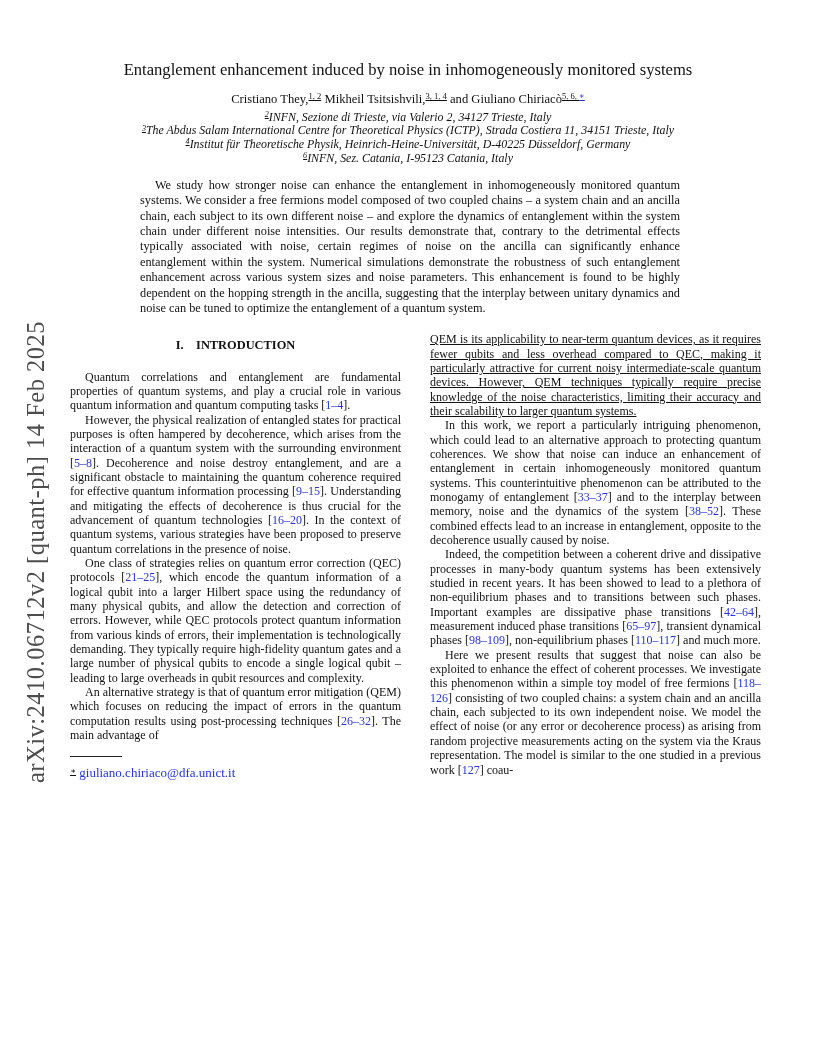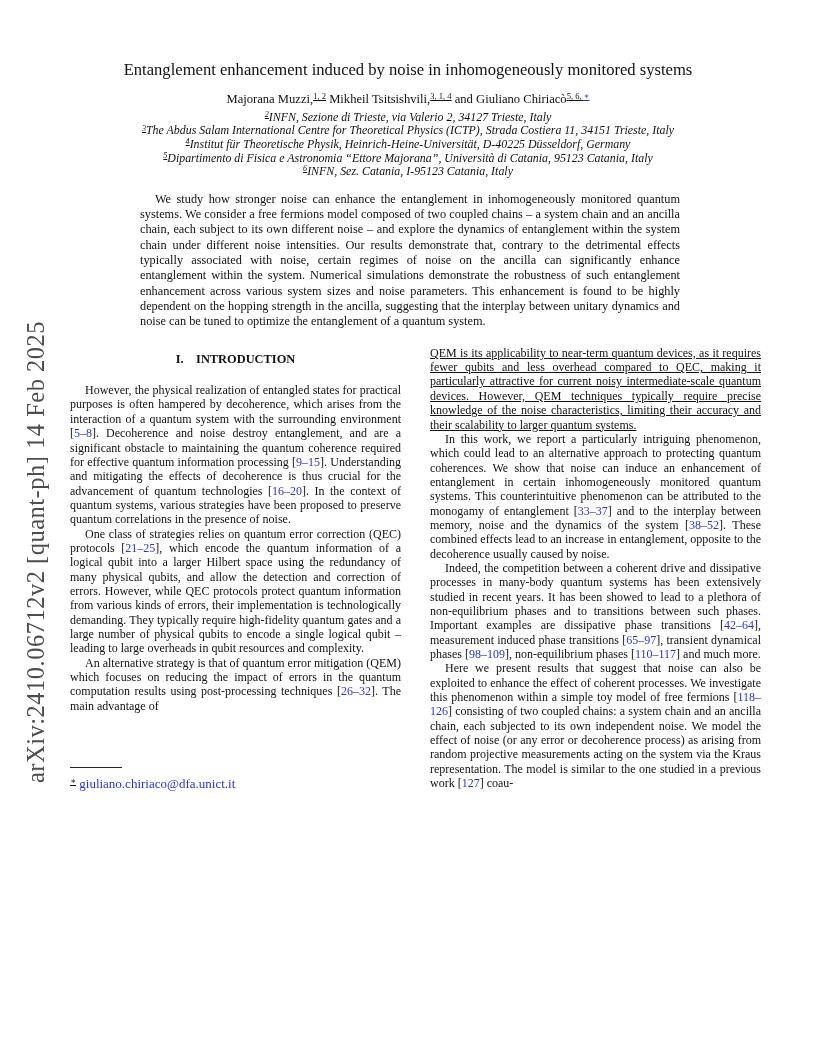--- a/index.html
+++ b/index.html
@@ -96,36 +96,36 @@
 </style>
 </head>
 <body>
 
 <div class="page">
 
   <div class="arxiv-strip">arXiv:2410.06712v2  [quant-ph]  14 Feb 2025</div>
 
   <header>
     <h1 class="title">Entanglement enhancement induced by noise in inhomogeneously monitored systems</h1>
-    <div class="authors"><span>Majorana Muzzi,</span><sup>1, 2</sup><span> Mikheil Tsitsishvili,</span><sup>3, 1, 4</sup><span> and Giuliano Chiriacò</span><sup>5, 6, </sup><sup class="lnk">∗</sup></div>
+    <div class="authors"><span>Cristiano They,</span><sup>1, 2</sup><span> Mikheil Tsitsishvili,</span><sup>3, 1, 4</sup><span> and Giuliano Chiriacò</span><sup>5, 6, </sup><sup class="lnk">∗</sup></div>
     <div class="affils">
       <div class="affil"><sup>2</sup><span>INFN, Sezione di Trieste, via Valerio 2, 34127 Trieste, Italy</span></div>
       <div class="affil"><sup>3</sup><span>The Abdus Salam International Centre for Theoretical Physics (ICTP), Strada Costiera 11, 34151 Trieste, Italy</span></div>
       <div class="affil"><sup>4</sup><span>Institut für Theoretische Physik, Heinrich-Heine-Universität, D-40225 Düsseldorf, Germany</span></div>
-      <div class="affil"><sup>5</sup><span>Dipartimento di Fisica e Astronomia “Ettore Majorana”, Università di Catania, 95123 Catania, Italy</span></div>
       <div class="affil"><sup>6</sup><span>INFN, Sez. Catania, I-95123 Catania, Italy</span></div>
     </div>
   </header>
 
   <p class="abstract">We study how stronger noise can enhance the entanglement in inhomogeneously monitored quantum systems. We consider a free fermions model composed of two coupled chains – a system chain and an ancilla chain, each subject to its own different noise – and explore the dynamics of entanglement within the system chain under different noise intensities. Our results demonstrate that, contrary to the detrimental effects typically associated with noise, certain regimes of noise on the ancilla can significantly enhance entanglement within the system. Numerical simulations demonstrate the robustness of such entanglement enhancement across various system sizes and noise parameters. This enhancement is found to be highly dependent on the hopping strength in the ancilla, suggesting that the interplay between unitary dynamics and noise can be tuned to optimize the entanglement of a quantum system.</p>
 
   <div class="columns">
 
     <div class="col col-left">
       <h2 class="sec-heading">I. INTRODUCTION</h2>
+      <p class="para"><span>Quantum correlations and entanglement are fundamental properties of quantum systems, and play a crucial role in various quantum information and quantum computing tasks [</span><span class="lnk">1–4</span><span>].</span></p>
       <p class="para"><span>However, the physical realization of entangled states for practical purposes is often hampered by decoherence, which arises from the interaction of a quantum system with the surrounding environment [</span><span class="lnk">5–8</span><span>]. Decoherence and noise destroy entanglement, and are a significant obstacle to maintaining the quantum coherence required for effective quantum information processing [</span><span class="lnk">9–15</span><span>]. Understanding and mitigating the effects of decoherence is thus crucial for the advancement of quantum technologies [</span><span class="lnk">16–20</span><span>]. In the context of quantum systems, various strategies have been proposed to preserve quantum correlations in the presence of noise.</span></p>
       <p class="para"><span>One class of strategies relies on quantum error correction (QEC) protocols [</span><span class="lnk">21–25</span><span>], which encode the quantum information of a logical qubit into a larger Hilbert space using the redundancy of many physical qubits, and allow the detection and correction of errors. However, while QEC protocols protect quantum information from various kinds of errors, their implementation is technologically demanding. They typically require high-fidelity quantum gates and a large number of physical qubits to encode a single logical qubit – leading to large overheads in qubit resources and complexity.</span></p>
       <p class="para"><span>An alternative strategy is that of quantum error mitigation (QEM) which focuses on reducing the impact of errors in the quantum computation results using post-processing techniques [</span><span class="lnk">26–32</span><span>]. The main advantage of</span></p>
       <div class="footnote-block">
         <div class="footnote-rule"></div>
         <div class="footnote"><sup>∗</sup><span> </span><span class="lnk">giuliano.chiriaco@dfa.unict.it</span></div>
       </div>
     </div>
 
     <div class="col col-right">

